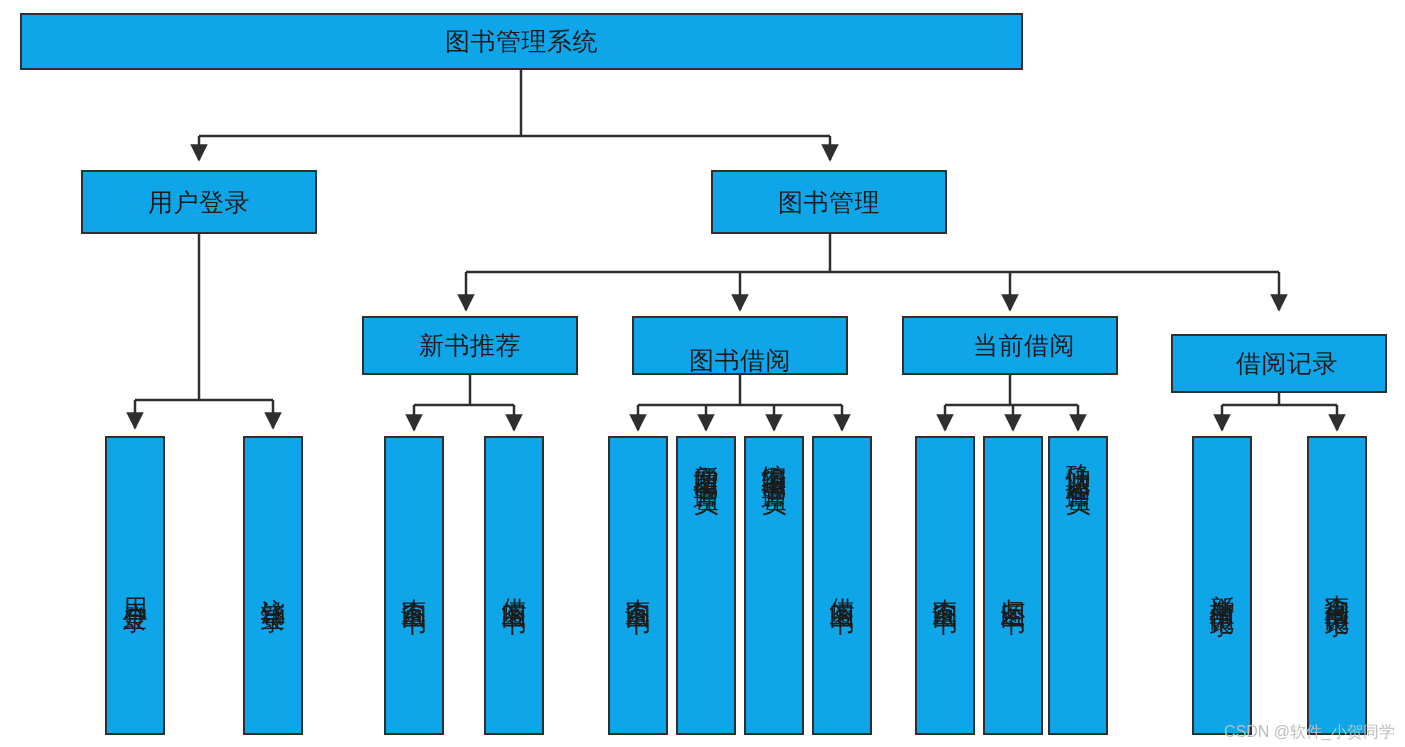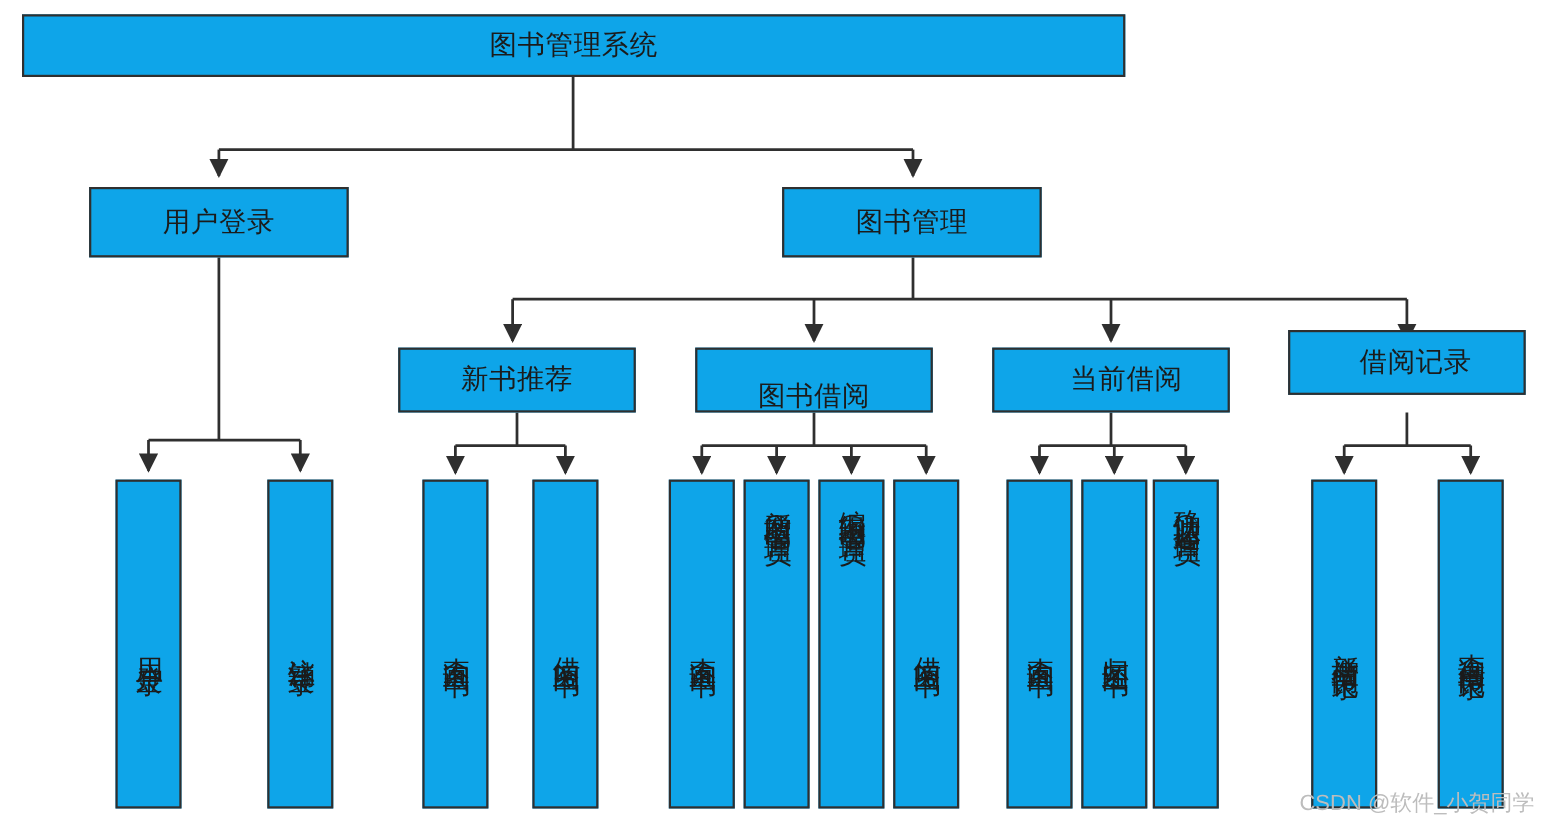--- a/index.html
+++ b/index.html
@@ -61,21 +61,21 @@
   }
   
   .node.leaf.centered{
     align-items:center;
     padding-top:0;
   }
   .watermark{
     position:absolute;
     right:10px;
     bottom:4px;
-    font-size:20px;
+    font-size:16px;
     color:#bdbdbd;
     z-index:5;
     white-space:nowrap;
     font-family:"Liberation Sans","DejaVu Sans",sans-serif;
   }
 </style>
 </head>
 <body>
 
 <div id="canvas">
@@ -147,21 +147,21 @@
   </div>
 
   <div class="node horiz" style="left:632px; top:316px; width:216px; height:59px;align-items:flex-end;">
     <span class="label">图书借阅</span>
   </div>
 
   <div class="node horiz" style="left:902px; top:316px; width:216px; height:59px;padding-left:28px;">
     <span class="label">当前借阅</span>
   </div>
 
-  <div class="node horiz" style="left:1171px; top:300px; width:216px; height:59px;padding-left:16px;">
+  <div class="node horiz" style="left:1171px; top:334px; width:216px; height:59px;padding-left:16px;">
     <span class="label">借阅记录</span>
   </div>
 
   <div class="node leaf centered" style="left:105px; top:436px; width:60px; height:299px;">
     <span class="label">用户登录</span>
   </div>
 
   <div class="node leaf centered" style="left:243px; top:436px; width:60px; height:299px;">
     <span class="label">注销登录</span>
   </div>

